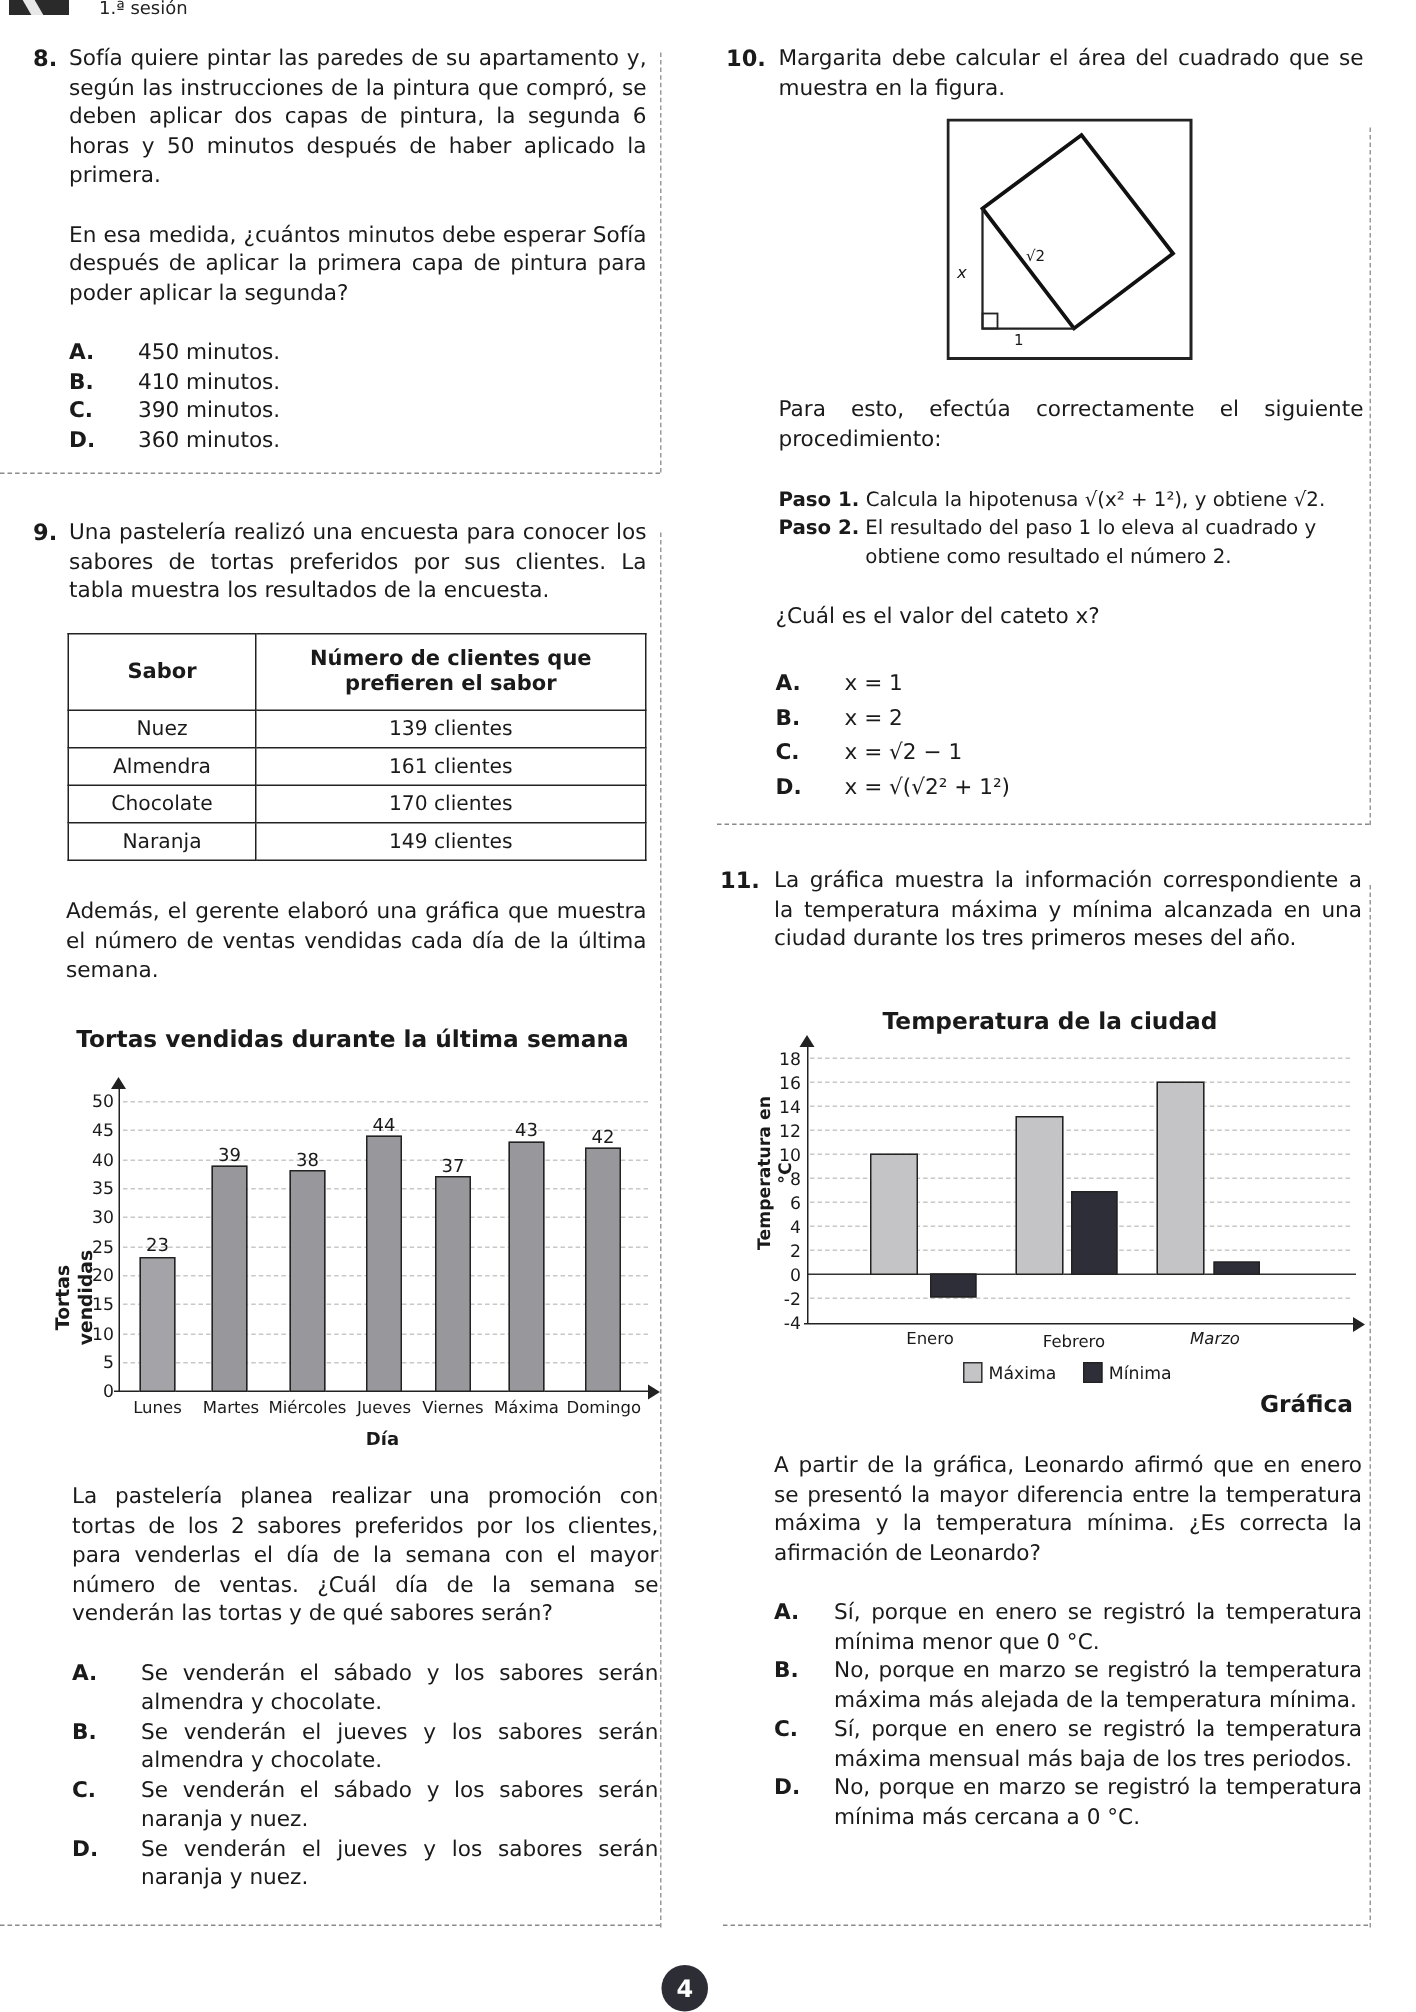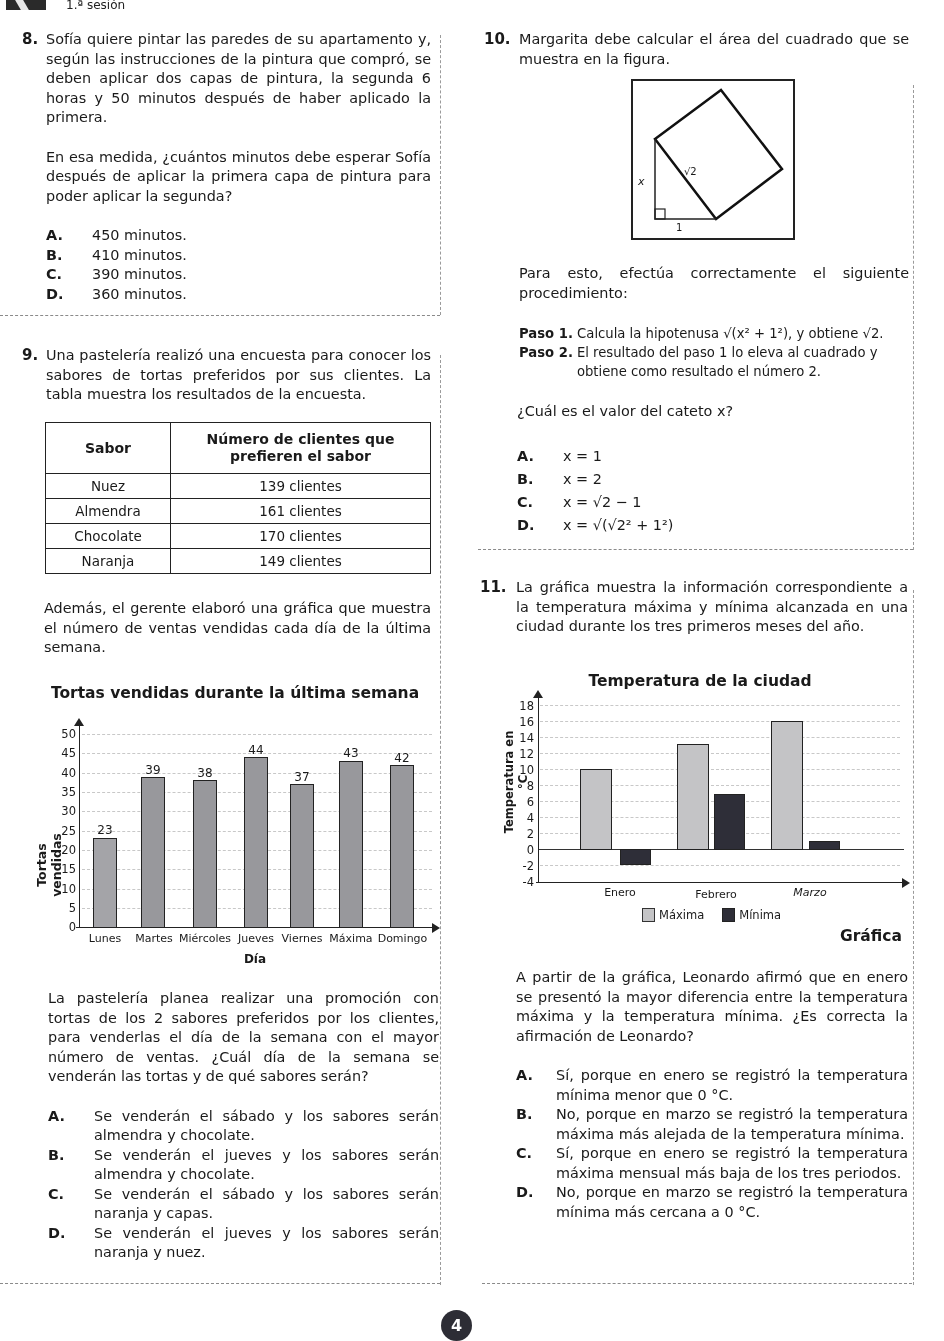--- a/index.html
+++ b/index.html
@@ -177,21 +177,21 @@
       <div class="opt">
           <span class="l">A.</span>
           <span class="t">Se venderán el sábado y los sabores serán almendra y chocolate.</span>
         </div>
       <div class="opt">
           <span class="l">B.</span>
           <span class="t">Se venderán el jueves y los sabores serán almendra y chocolate.</span>
         </div>
       <div class="opt">
           <span class="l">C.</span>
-          <span class="t">Se venderán el sábado y los sabores serán naranja y capas.</span>
+          <span class="t">Se venderán el sábado y los sabores serán naranja y nuez.</span>
         </div>
       <div class="opt">
           <span class="l">D.</span>
           <span class="t">Se venderán el jueves y los sabores serán naranja y nuez.</span>
         </div>
     </div>
   </div>
 </section>
 
 <section>

